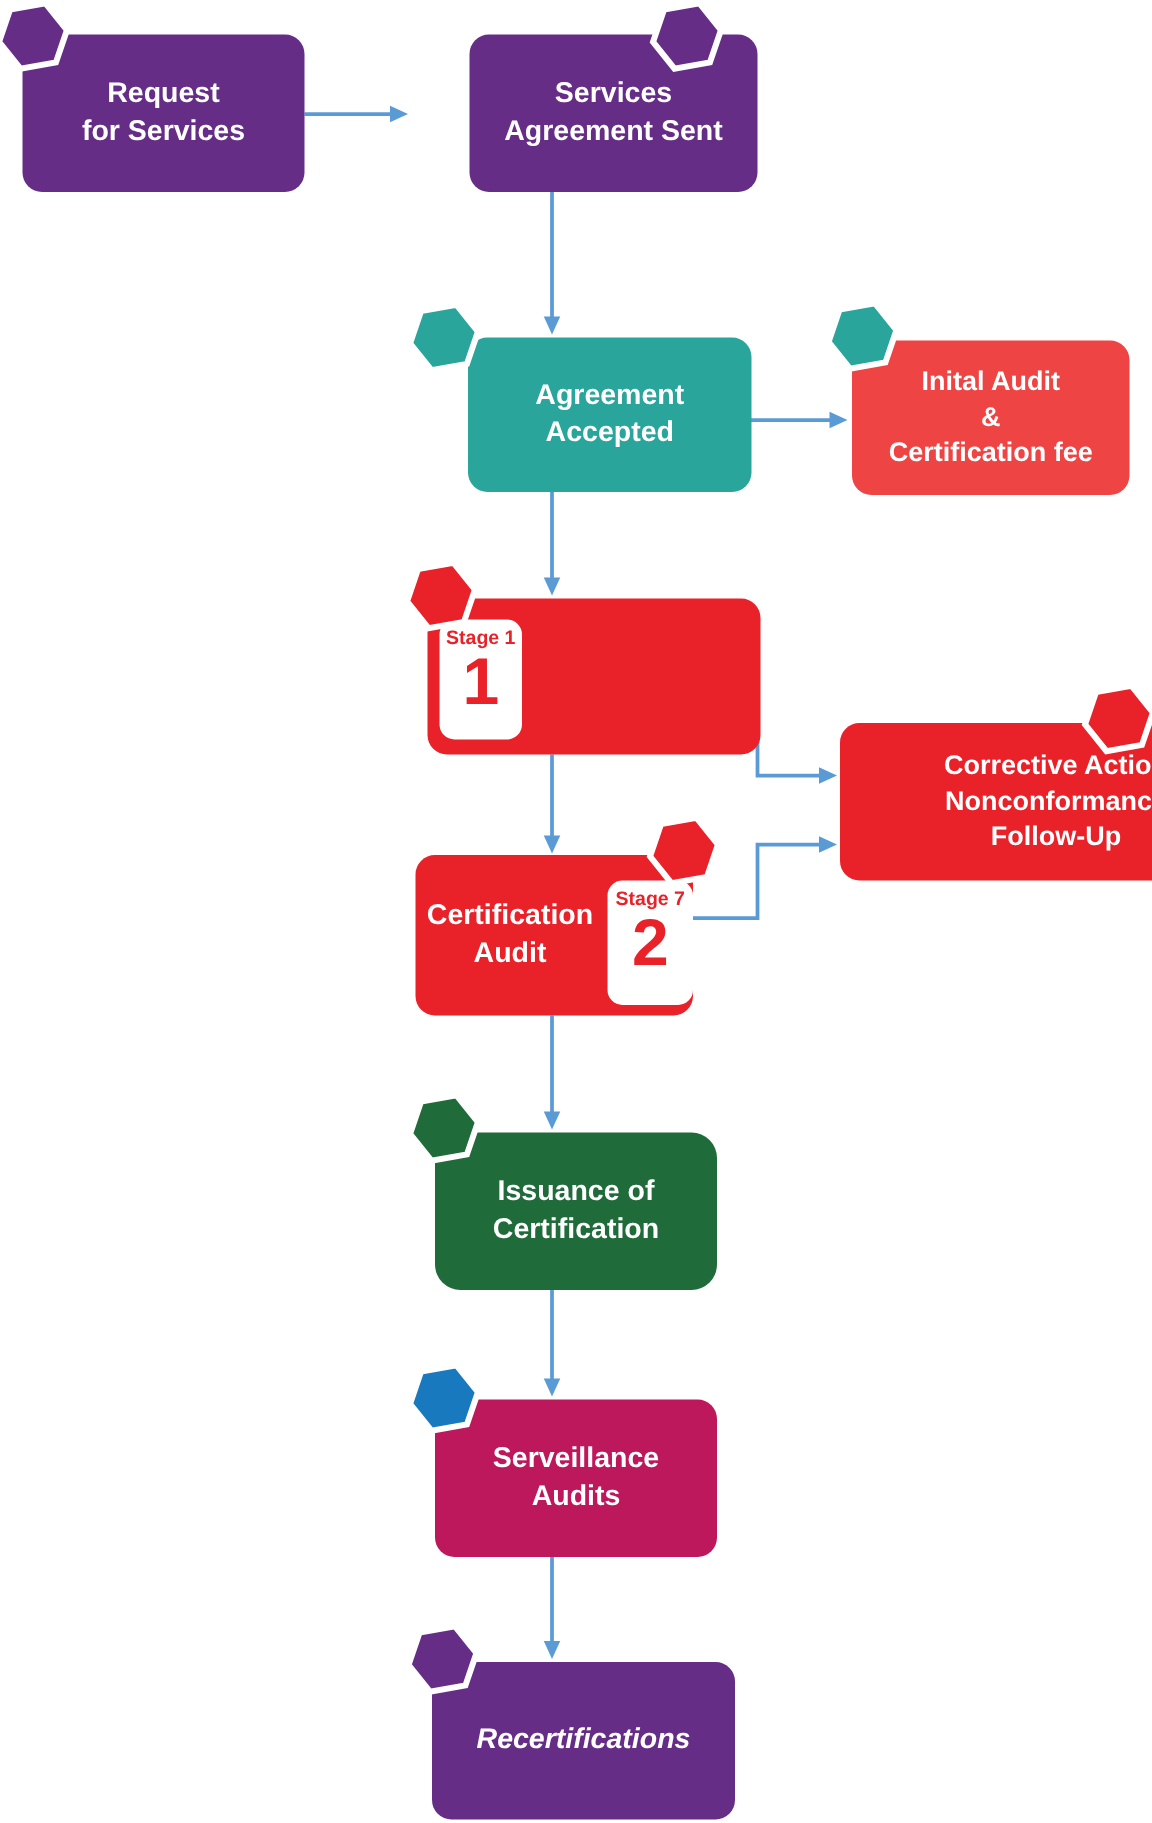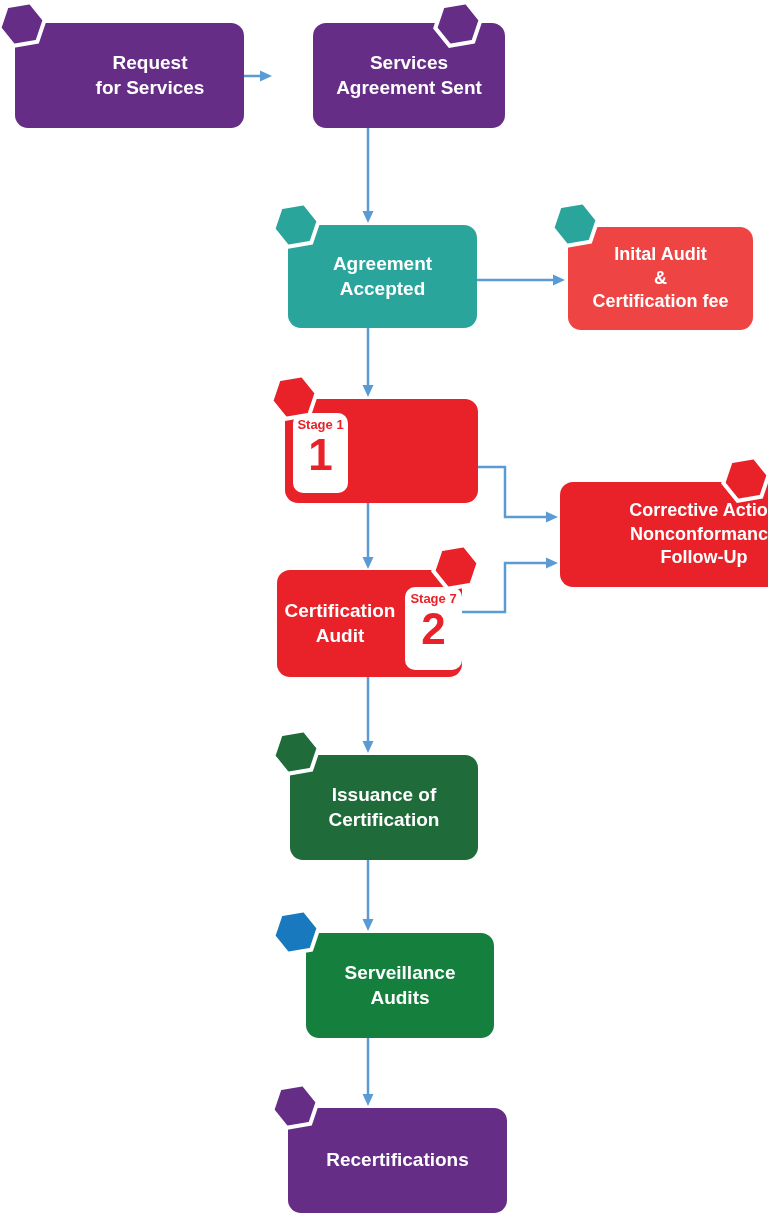--- a/index.html
+++ b/index.html
@@ -23,32 +23,32 @@
     align-items: center;
     justify-content: center;
     color: #ffffff;
     font-weight: bold;
     font-size: 19px;
     line-height: 1.3;
     text-align: center;
   }
   .label { white-space: pre-line; }
   
-  #n-request        { left:15px;  top:23px;   width:188px; height:105px;padding-left:41px; }
+  #n-request        { left:15px;  top:23px;   width:188px; height:105px; }
   #n-services-sent  { left:273px; top:23px;   width:192px; height:105px;margin-left:40px; }
   #n-agreement      { left:288px; top:225px;  width:189px; height:103px; }
   #n-initial-audit  { left:568px; top:227px;  width:185px; height:103px; font-size:18px; }
   #n-readiness      { left:285px; top:399px;  width:193px; height:104px; }
   #n-readiness .label { padding-left:66px; }
   #n-cert-audit     { left:277px; top:570px;  width:185px; height:107px; }
   #n-cert-audit .label { padding-right:59px; }
   #n-corrective     { left:560px; top:482px;  width:192px; height:105px; font-size:18px; }
   #n-issuance       { left:290px; top:755px;  width:188px; height:105px; }
   #n-surveillance   { left:290px; top:933px;  width:188px; height:105px; }
-  #n-recert         { left:288px; top:1108px; width:219px; height:105px; }
+  #n-recert         { left:288px; top:1108px; width:202px; height:105px;font-style:italic; }
   
   .badge {
     position: absolute;
     background: #ffffff;
     border-radius: 10px;
     text-align: center;
     display: flex;
     flex-direction: column;
     align-items: center;
     justify-content: flex-start;
@@ -105,32 +105,32 @@
   <div class="node" id="n-request" style="background-color: rgb(102, 45, 135);">
     <span class="label">Request
 for Services</span>
   </div>
 
   <div class="node" id="n-services-sent" style="background-color: rgb(102, 45, 135);">
     <span class="label">Services
 Agreement Sent</span>
   </div>
 
-  <div class="node" id="n-agreement" style="background-color: rgb(41, 165, 156);">
+  <div class="node" id="n-agreement" style="background-color: rgb(41, 165, 156); margin-left: 24px;">
     <span class="label">Agreement
 Accepted</span>
   </div>
 
   <div class="node" id="n-initial-audit" style="background-color: #ef4444;">
     <span class="label">Inital Audit
 &amp;
 Certification fee</span>
   </div>
 
-  <div class="node" id="n-readiness" style="background-color: rgb(233, 33, 40);">
+  <div class="node" id="n-readiness" style="background-color: rgb(233, 33, 40); padding-left: 29px;">
     <div class="badge" id="badge-1" style="background-color: rgb(255, 255, 255);">
       <span class="stage-text" style="color: rgb(233, 33, 40);">Stage 1</span>
       <span class="stage-number" style="color: rgb(233, 33, 40);">1</span>
     </div>
   </div>
 
   <div class="node" id="n-cert-audit" style="background-color: rgb(233, 33, 40);">
     <div class="badge" id="badge-2" style="background-color: rgb(255, 255, 255);">
       <span class="stage-text" style="color: rgb(233, 33, 40);">Stage 7</span>
       <span class="stage-number" style="color: rgb(233, 33, 40);">2</span>
@@ -138,26 +138,26 @@
     <span class="label">Certification
 Audit</span>
   </div>
 
   <div class="node" id="n-corrective" style="background-color: rgb(233, 33, 40); padding-left: 48px;">
     <span class="label">Corrective Action
 Nonconformance
 Follow-Up</span>
   </div>
 
-  <div class="node" id="n-issuance" style="background-color: rgb(32, 107, 58);">
+  <div class="node" id="n-issuance" style="background-color: rgb(32, 107, 58); border-radius: 17px;">
     <span class="label">Issuance of
 Certification</span>
   </div>
 
-  <div class="node" id="n-surveillance" style="background-color: #15803d; margin-left: 16px;">
+  <div class="node" id="n-surveillance" style="background-color: #be185d;">
     <span class="label">Serveillance
 Audits</span>
   </div>
 
   <div class="node" id="n-recert" style="background-color: rgb(102, 45, 135);">
     <span class="label">Recertifications</span>
   </div>
 
   <svg class="overlay" viewBox="0 0 768 1215">
     <g stroke="#ffffff" stroke-width="4">

